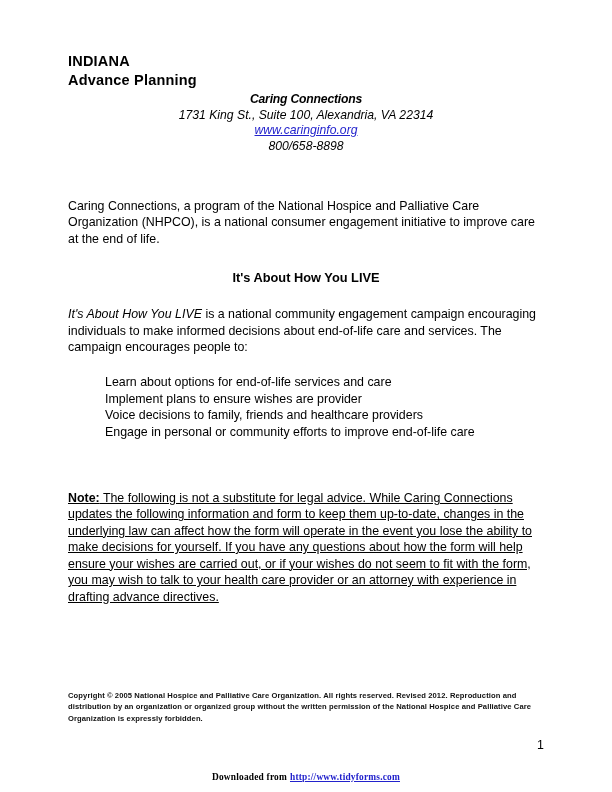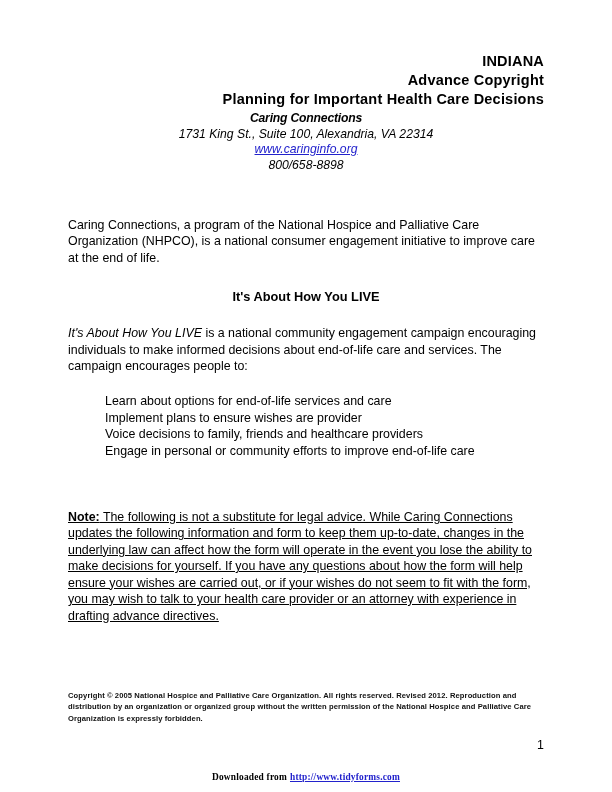--- a/index.html
+++ b/index.html
@@ -22,21 +22,21 @@
   .content {
     position: absolute;
     left: 68px;
     top: 0;
     width: 476px;
   }
 
   
   .title-block {
     margin-top: 52px;
-    text-align: right;
+    text-align: left;
     font-weight: bold;
     font-size: 14.5px;
     line-height: 19px;
     letter-spacing: 0.2px;
   }
   .title-line { display: block; }
 
   
   .contact-block {
     margin-top: 2px;
@@ -135,22 +135,21 @@
 </style>
 </head>
 <body>
 
 <div class="page">
 
   <div class="content">
 
     <div class="title-block">
       <span class="title-line">INDIANA</span>
-      <span class="title-line">Advance Copyright</span>
-      <span class="title-line">Planning for Important Health Care Decisions</span>
+      <span class="title-line">Advance Planning</span>
     </div>
 
     <div class="contact-block">
       <span class="org-name">Caring Connections</span>
       <span class="org-address">1731 King St., Suite 100, Alexandria, VA 22314</span>
       <a class="org-url" href="#">www.caringinfo.org</a>
       <span class="org-phone">800/658-8898</span>
     </div>
 
     <p class="para para-intro">Caring Connections, a program of the National Hospice and Palliative Care Organization (NHPCO), is a national consumer engagement initiative to improve care at the end of life.</p>

